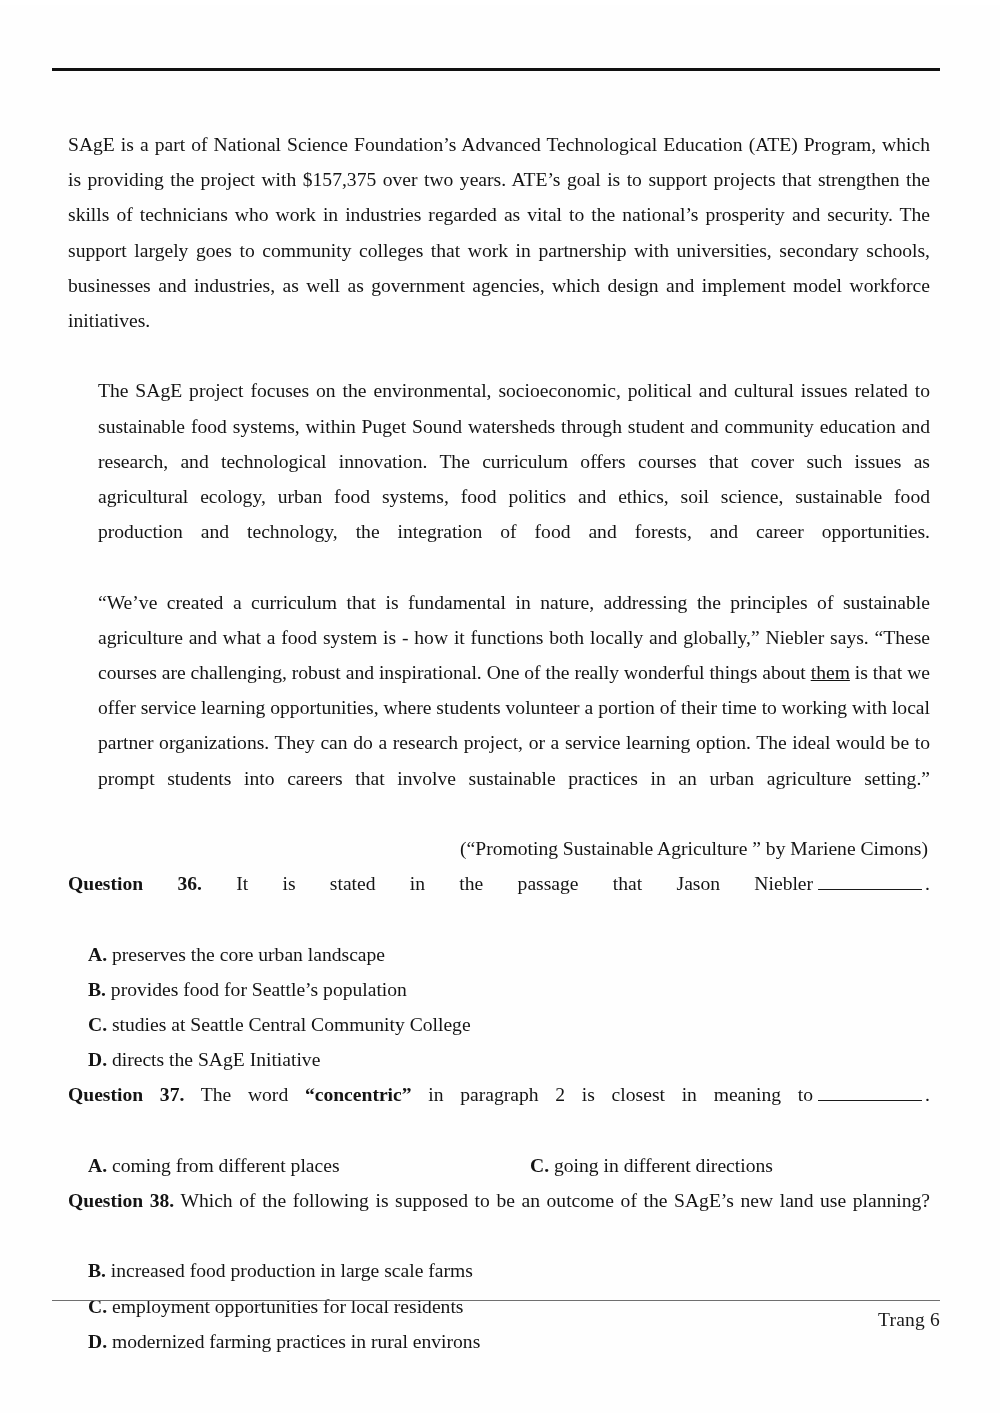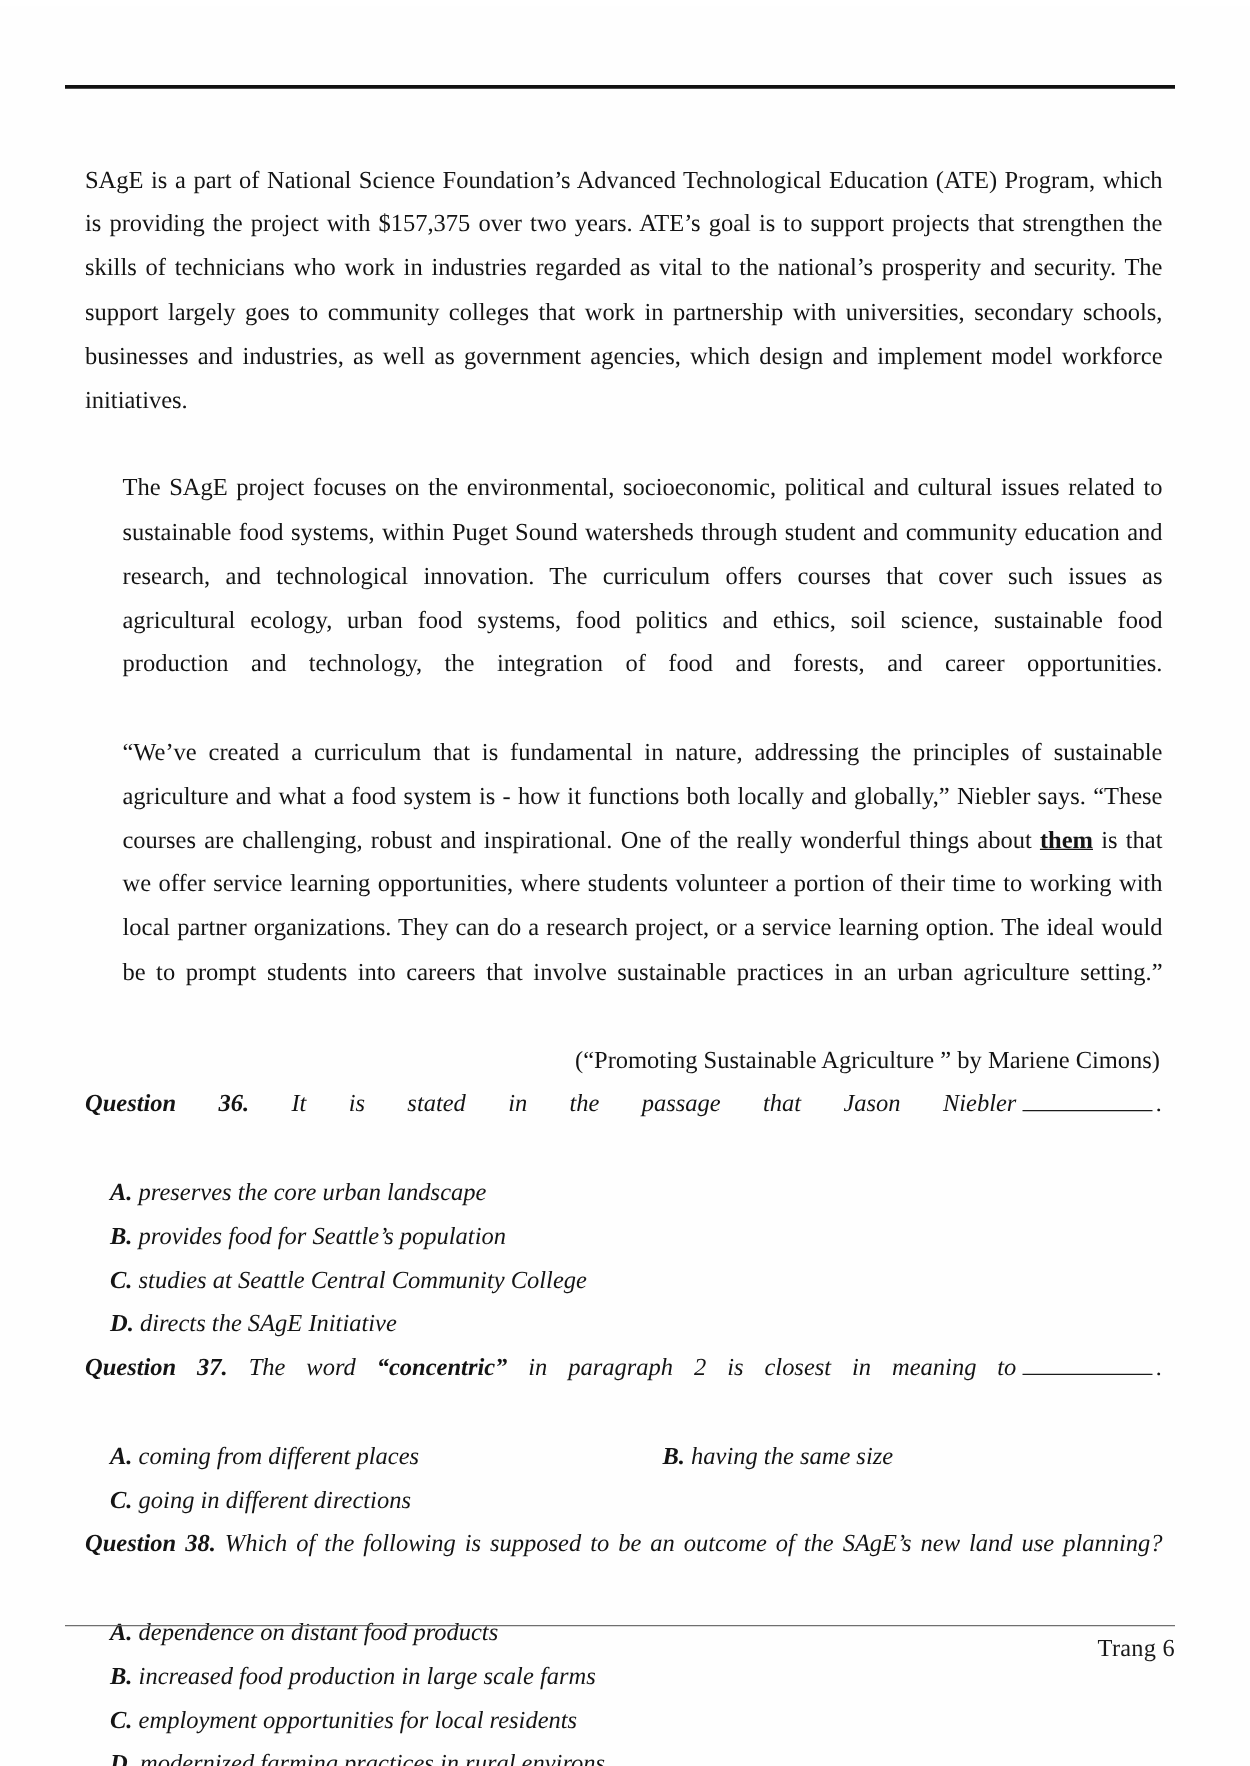--- a/index.html
+++ b/index.html
@@ -77,21 +77,21 @@
   }
 
   .attribution {
     margin: 0;
     font-size: 19.6px;
     line-height: 35.2px;
     text-align: right;
     padding-right: 2px;
   }
 
-  .q-block { margin-top: 0; font-style: italic; }
+  .q-block { margin-top: 0; }
 
   p.question {
     margin: 0;
     font-size: 19.6px;
     line-height: 35.2px;
     text-align: justify;
   }
   p.question::after {
     content: "";
     display: inline-block;
@@ -121,21 +121,21 @@
   .opt-letter { font-weight: bold; }
 
   
   ul.options.two-col {
     display: grid;
     grid-template-columns: 442px 1fr;
     grid-auto-rows: 35.2px;
   }
 
   b.bold { font-weight: bold; }
-  u.bold-u { font-weight: bold; text-decoration: underline; }
+  u.bold-u { font-weight: normal; text-decoration: underline; }
 </style>
 </head>
 <body>
 
 <div class="page">
 
   <div class="header-rule"></div>
 
   <div class="content">
 
@@ -156,30 +156,28 @@
         <li><span class="opt-letter">C.</span><span> studies at Seattle Central Community College</span></li>
         <li><span class="opt-letter">D.</span><span> directs the SAgE Initiative</span></li>
       </ul>
     </div>
 
     <div class="q-block">
       <p class="question"><span class="q-label">Question 37.</span><span> The word </span><b class="bold">“concentric”</b><span> in paragraph 2 is closest in meaning to</span><span class="blank"></span><span>.</span></p>
 
       <ul class="options two-col">
         <li><span class="opt-letter">A.</span><span> coming from different places</span></li>
-        <li><span class="opt-letter">B.</span><span> having the same size</span></li>
         <li><span class="opt-letter">C.</span><span> going in different directions</span></li>
       </ul>
     </div>
 
     <div class="q-block">
       <p class="question"><span class="q-label">Question 38.</span><span> Which of the following is supposed to be an outcome of the SAgE’s new land use planning?</span></p>
 
       <ul class="options">
-        <li><span class="opt-letter">A.</span><span> dependence on distant food products</span></li>
         <li><span class="opt-letter">B.</span><span> increased food production in large scale farms</span></li>
         <li><span class="opt-letter">C.</span><span> employment opportunities for local residents</span></li>
         <li><span class="opt-letter">D.</span><span> modernized farming practices in rural environs</span></li>
       </ul>
     </div>
 
   </div>
 
   <div class="footer-rule"></div>
   <div class="footer-text">Trang 6</div>

